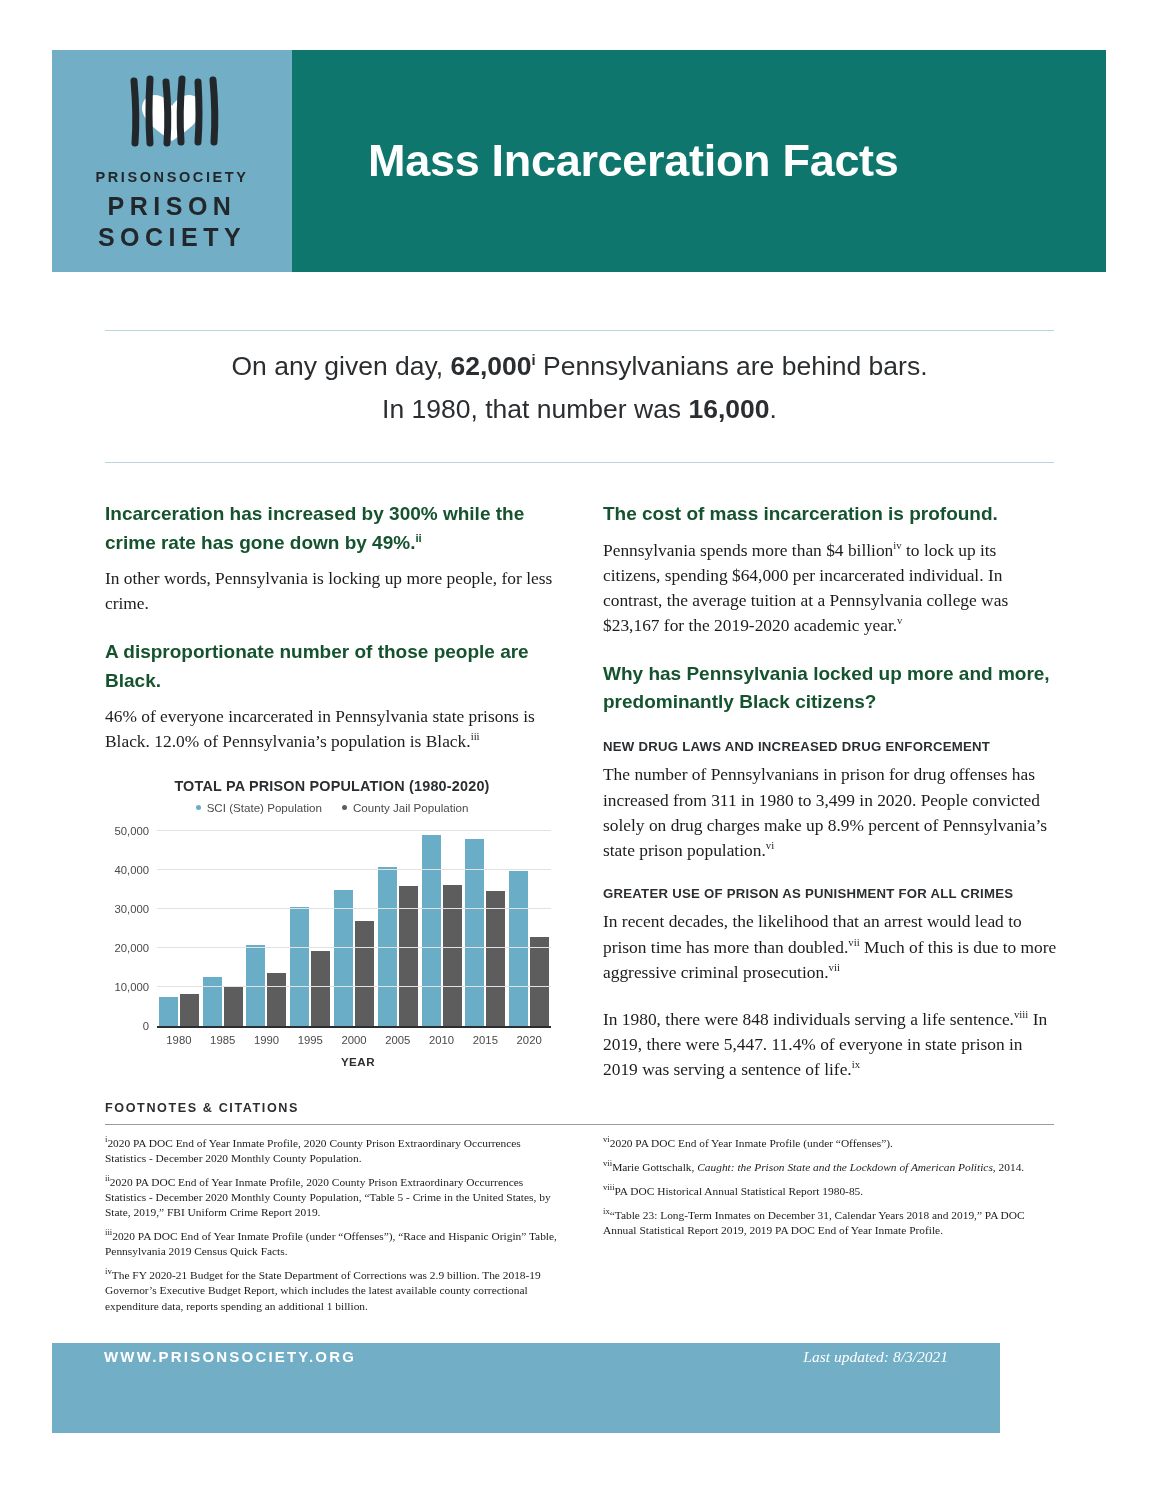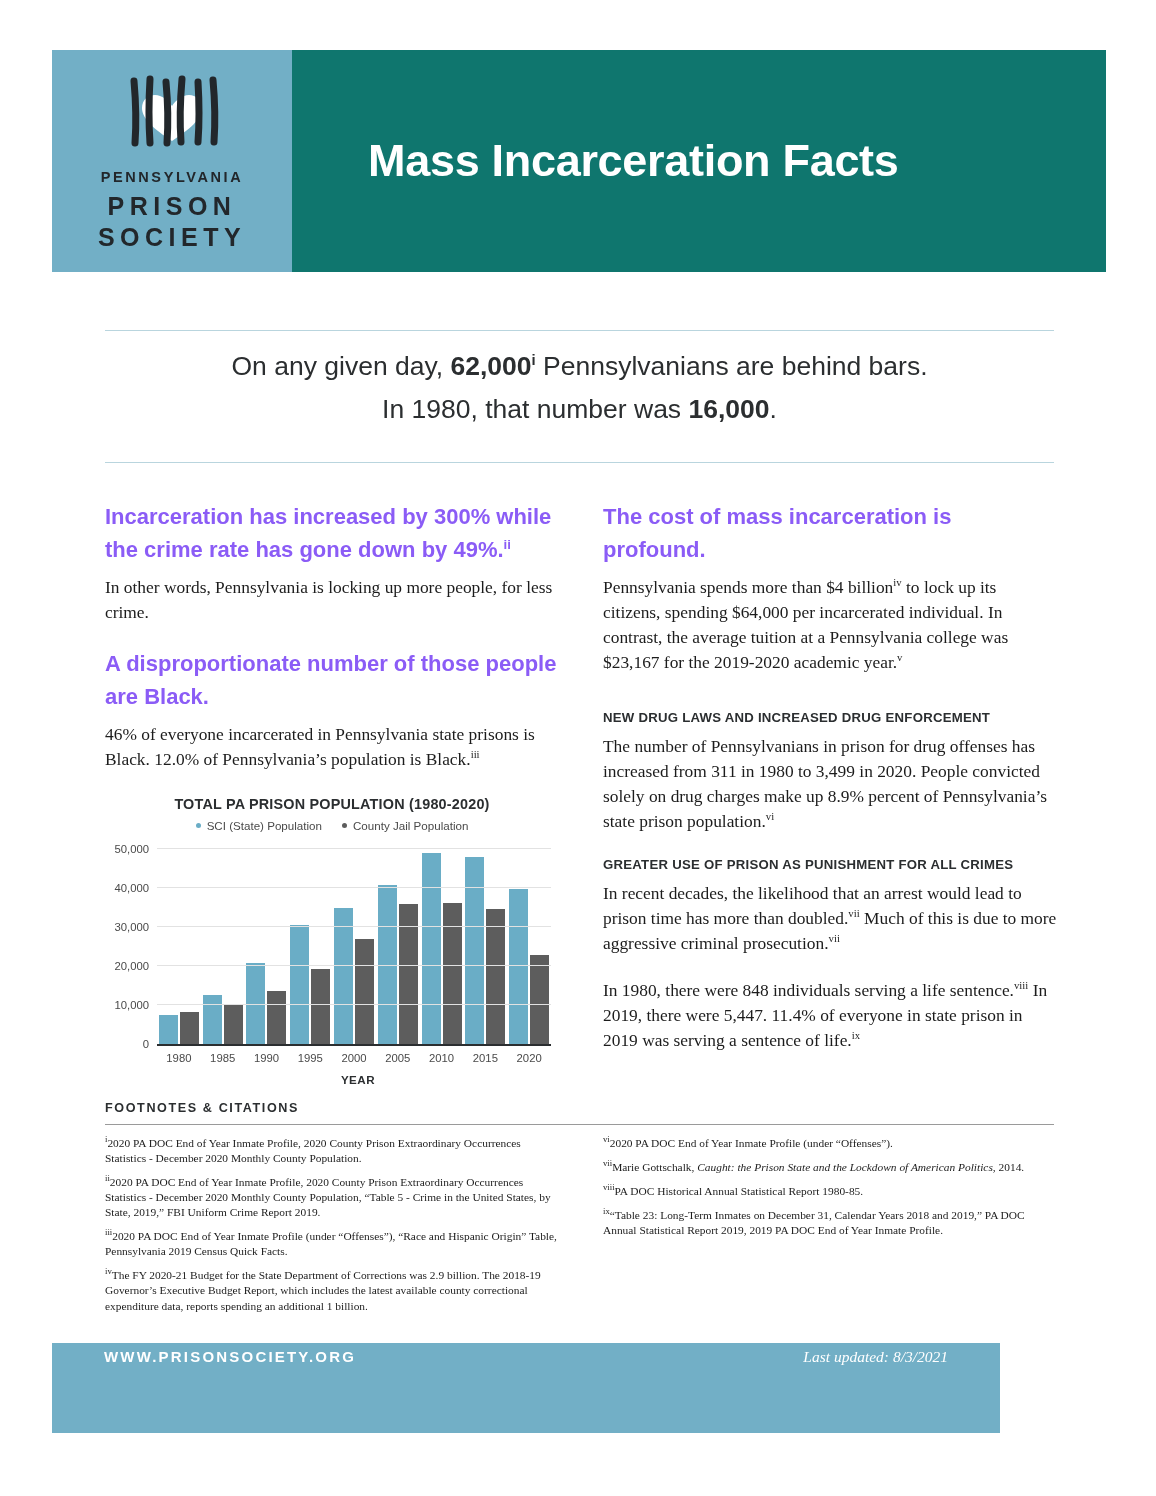--- a/index.html
+++ b/index.html
@@ -42,21 +42,21 @@
     text-align: center; color: #2b2e30; font-size: 26.5px; line-height: 1.62;
     font-weight: 400;
   }
   .lead b { font-weight: 700; }
   .lead sup { font-size: 0.56em; font-weight: 700; vertical-align: super; }
 
   
   .cols { position: absolute; left: 105px; top: 500px; width: 952px; display: flex; gap: 44px; }
   .col { width: 454px; }
   h2.sub {
-    color: #8b5cf6; font-size: 22px; font-weight: 600; line-height: 1.5;
+    color: #14532d; font-size: 19px; font-weight: 600; line-height: 1.5;
     margin-bottom: 9px;
   }
   h2.sub sup { font-size: .6em; vertical-align: super; }
   h3.mini {
     color: #2b2e30; font-size: 13.2px; font-weight: 700; letter-spacing: .25px;
     line-height: 1.42; margin-bottom: 6px; text-transform: uppercase;
   }
   p.body {
     font-family: "Liberation Serif", serif; font-size: 17.4px; line-height: 1.44;
     color: #1c1c1c; margin-bottom: 22px;
@@ -121,21 +121,21 @@
     <div class="logo-box">
       <svg class="logo-mark" viewBox="0 0 120 78">
         <path d="M60 66 C42 54 30 44 30 33 C30 25 36 20 43 20 C50 20 56 25 60 31 C64 25 70 20 77 20 C84 20 90 25 90 33 C90 44 78 54 60 66 Z" fill="#ffffff"></path>
         <path d="M22 6 q3 34 1 62" stroke="#22272b" stroke-width="7" fill="none" stroke-linecap="round"></path>
         <path d="M38 4 q-2 34 0 64" stroke="#22272b" stroke-width="7" fill="none" stroke-linecap="round"></path>
         <path d="M54 7 q3 32 1 61" stroke="#22272b" stroke-width="7" fill="none" stroke-linecap="round"></path>
         <path d="M70 4 q-3 34 -1 63" stroke="#22272b" stroke-width="7" fill="none" stroke-linecap="round"></path>
         <path d="M86 7 q2 33 0 60" stroke="#22272b" stroke-width="7" fill="none" stroke-linecap="round"></path>
         <path d="M101 5 q3 33 1 62" stroke="#22272b" stroke-width="7" fill="none" stroke-linecap="round"></path>
       </svg>
-      <div class="logo-word-top">PENNSYLVANIA</div>
+      <div class="logo-word-top">PRISONSOCIETY</div>
       <div class="logo-word-mid">PRISON</div>
       <div class="logo-word-bot">SOCIETY</div>
     </div>
     <div class="title-box">
       <h1>Mass Incarceration Facts</h1>
     </div>
   </div>
 
   <div class="rule rule-top"></div>
   <div class="lead">
@@ -228,20 +228,21 @@
             <div class="xtick">2020</div>
           </div>
         <div class="xlabel">YEAR</div>
       </div>
     </div>
 
     <div class="col">
       <h2 class="sub">The cost of mass incarceration is profound.</h2>
       <p class="body"><span>Pennsylvania spends more than $4 billion</span><sup>iv</sup><span> to lock up its citizens, spending $64,000 per incarcerated individual. In contrast, the average tuition at a Pennsylvania college was $23,167 for the 2019-2020 academic year.</span><sup>v</sup></p>
 
+      <h2 class="sub">Why has Pennsylvania locked up more and more, predominantly Black citizens?</h2>
       <div class="spacer-lg"></div>
 
       <h3 class="mini">NEW DRUG LAWS AND INCREASED DRUG ENFORCEMENT</h3>
       <p class="body"><span>The number of Pennsylvanians in prison for drug offenses has increased from 311 in 1980 to 3,499 in 2020. People convicted solely on drug charges make up 8.9% percent of Pennsylvania’s state prison population.</span><sup>vi</sup></p>
 
       <h3 class="mini">GREATER USE OF PRISON AS PUNISHMENT FOR ALL CRIMES</h3>
       <p class="body"><span>In recent decades, the likelihood that an arrest would lead to prison time has more than doubled.</span><sup>vii</sup><span> Much of this is due to more aggressive criminal prosecution.</span><sup>vii</sup></p>
 
       <p class="body"><span>In 1980, there were 848 individuals serving a life sentence.</span><sup>viii</sup><span> In 2019, there were 5,447. 11.4% of everyone in state prison in 2019 was serving a sentence of life.</span><sup>ix</sup></p>
     </div>

